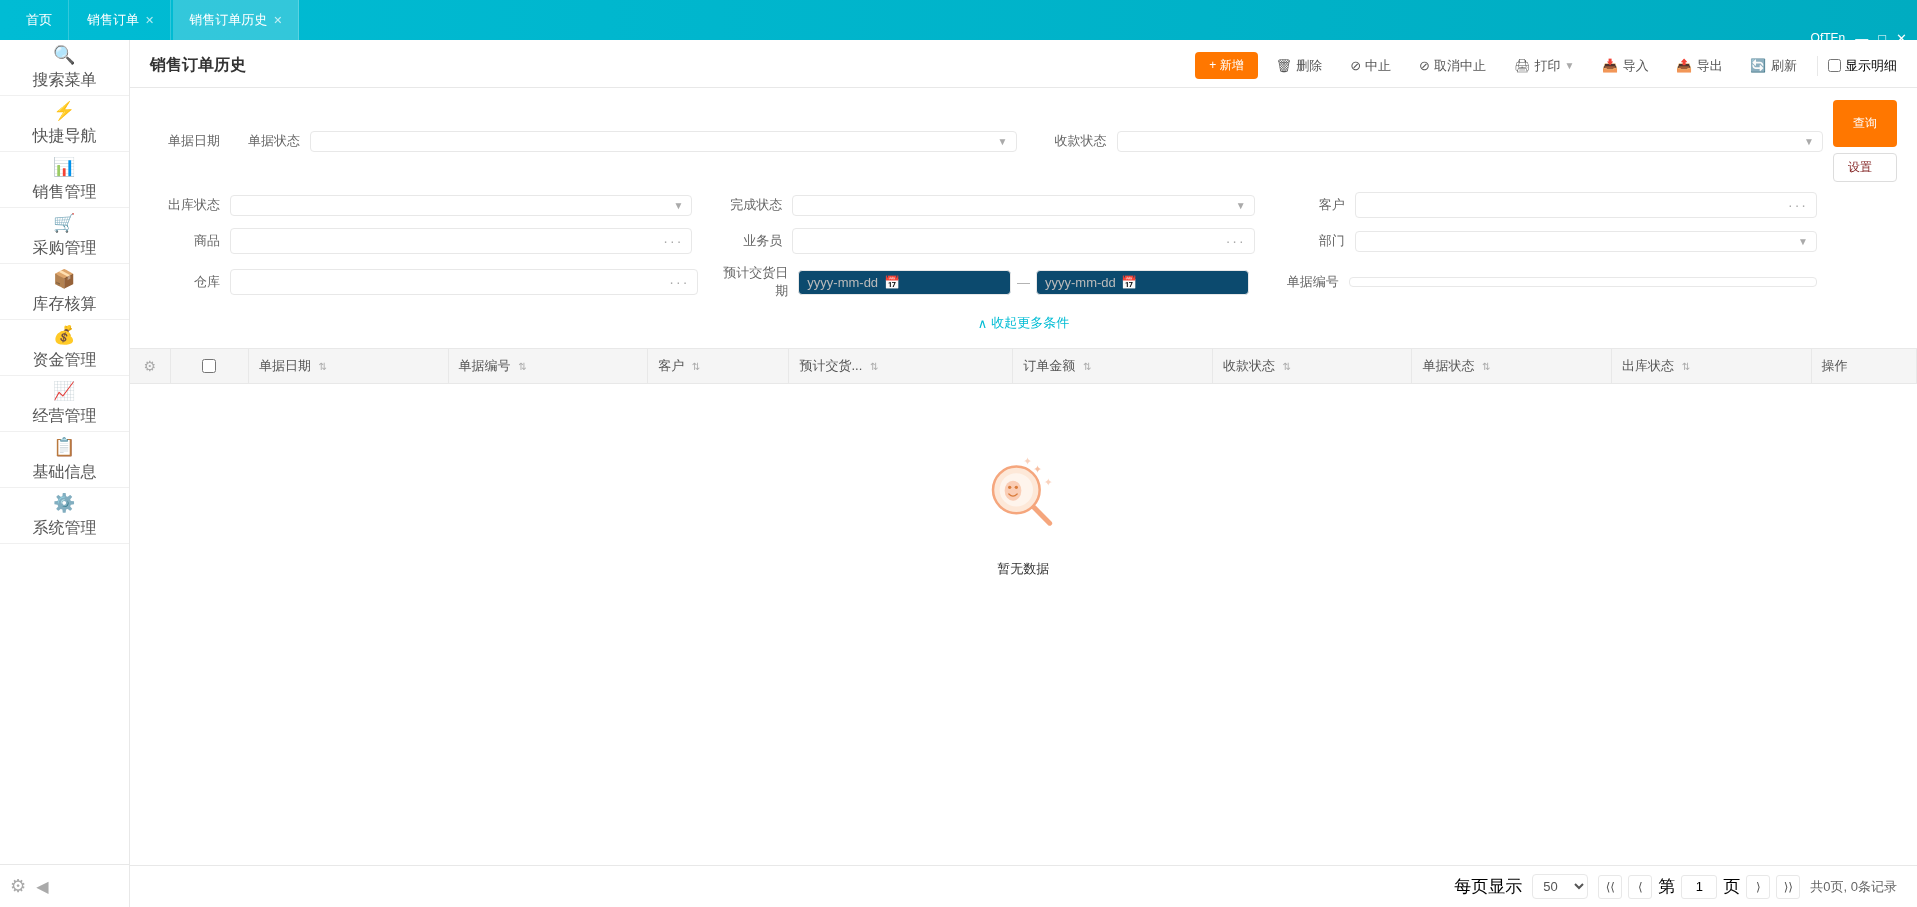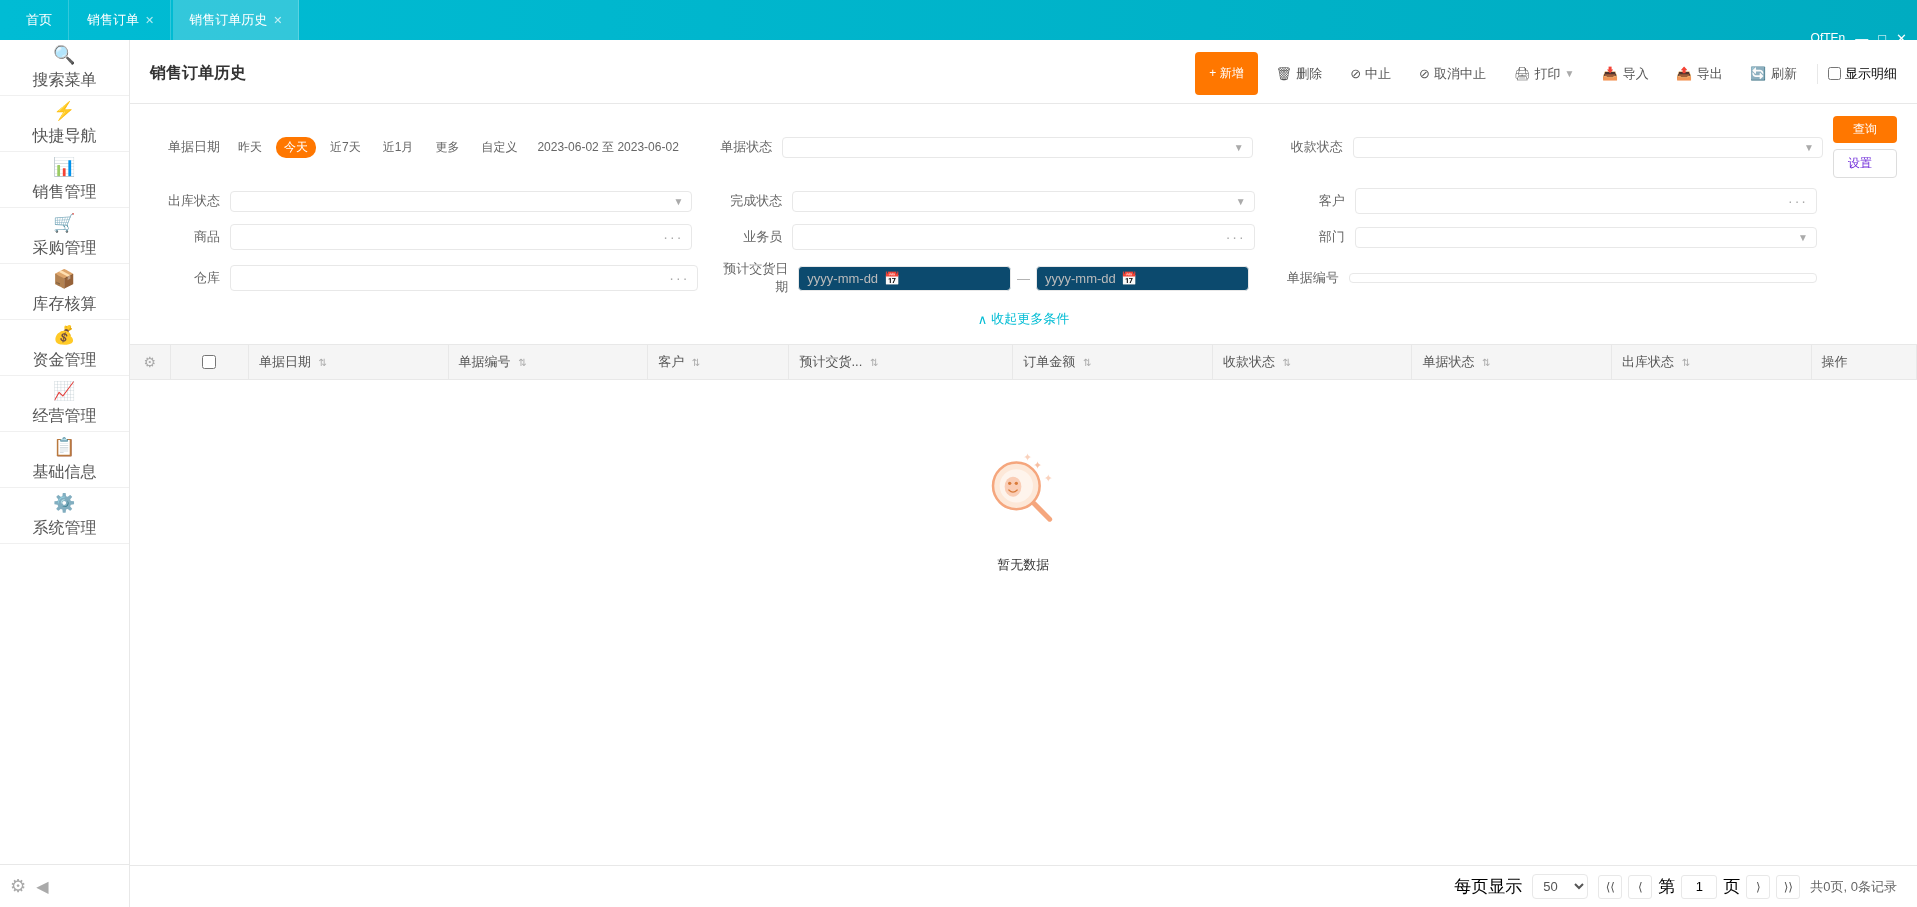--- a/index.html
+++ b/index.html
@@ -125,25 +125,25 @@
       cursor: pointer;
       color: #555;
       font-size: 12px;
       border: none;
       background: none;
     }
     .toolbar-btn.primary {
       background: #ff7700;
       color: white;
       border-radius: 4px;
-      padding: 13px 14px;
+      padding: 5px 14px;
     }
     .toolbar-btn.secondary {
       background: white;
-      color: #6d28d9;
+      color: #7f1d1d;
       border: 1px solid #ddd;
       border-radius: 4px;
       padding: 5px 14px;
     }
     .toolbar-divider { width: 1px; height: 20px; background: #e8e8e8; margin: 0 2px; }
 
     
     .filter-area {
       background: white;
       padding: 12px 20px;
@@ -449,46 +449,35 @@
           <input type="checkbox" style="">
           <span>显示明细</span>
         </label>
       </div>
     </div>
 
     <div class="filter-area">
 
       <div class="filter-row">
         <span class="filter-label">单据日期</span>
-        <div class="date-filter">
-          <div class="date-chips">
-            <span class="date-chip">昨天</span>
-            <span class="date-chip active">今天</span>
-            <span class="date-chip">近7天</span>
-            <span class="date-chip">近1月</span>
-            <span class="date-chip">更多</span>
-            <span class="date-chip">自定义</span>
-          </div>
-          <span class="date-range">2023-06-02 至 2023-06-02</span>
-        </div>
 
         <span class="filter-label">单据状态</span>
         <div class="filter-input" style="flex:1;margin-right:20px;">
           <span class="placeholder"></span>
           <span class="arrow">▼</span>
         </div>
 
         <span class="filter-label">收款状态</span>
         <div class="filter-input" style="flex:1;margin-right:0;">
           <span class="placeholder"></span>
           <span class="arrow">▼</span>
         </div>
 
         <div style="display:flex;flex-direction:column;gap:6px;margin-left:10px;">
-          <button class="toolbar-btn primary" style="padding:5px 20px;border-radius:4px;">查询</button>
+          <button class="toolbar-btn primary" style="padding:15px 20px;border-radius:4px;">查询</button>
           <button class="toolbar-btn secondary">设置</button>
         </div>
       </div>
 
       <div class="filter-row">
         <span class="filter-label">出库状态</span>
         <div class="filter-input" style="flex:1;margin-right:20px;">
           <span class="placeholder"></span>
           <span class="arrow">▼</span>
         </div>

